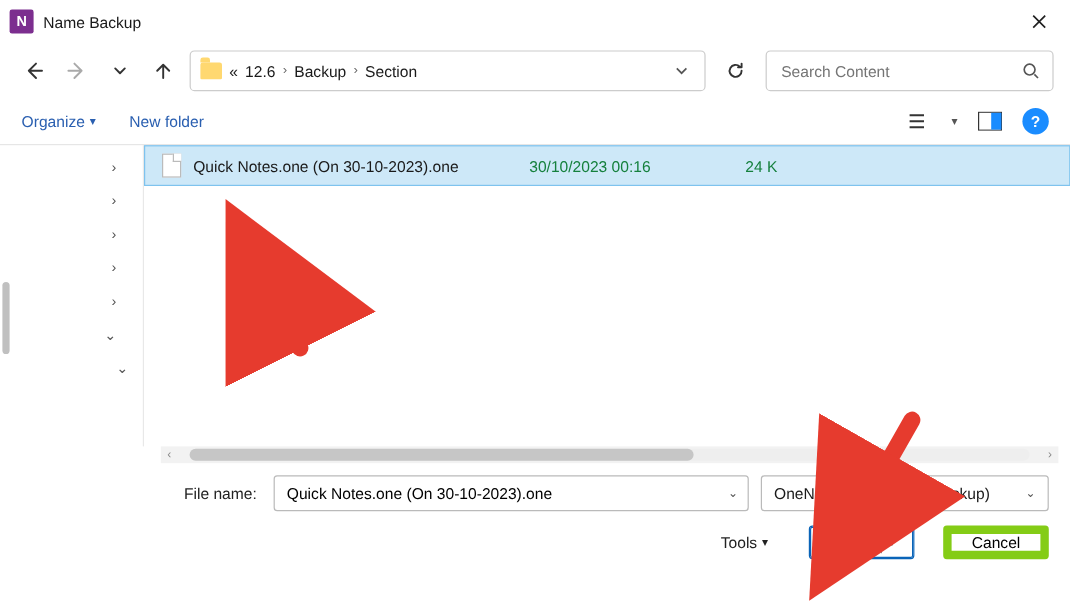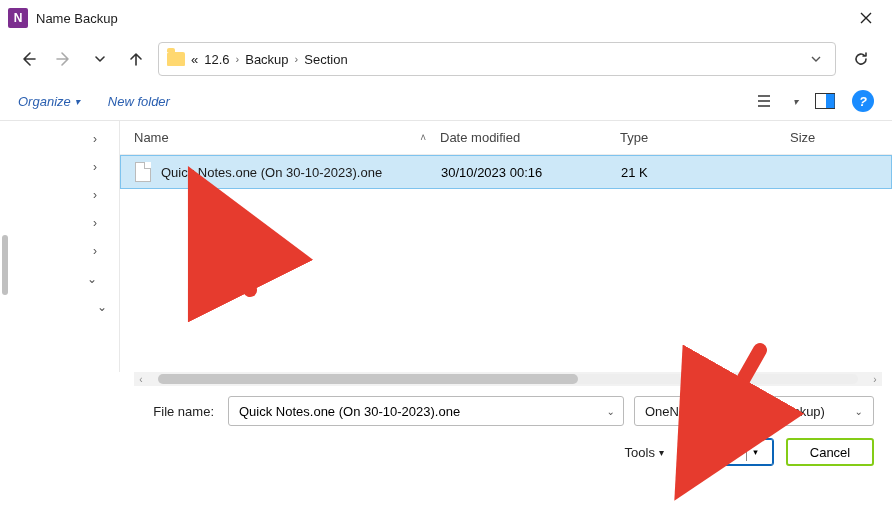--- a/index.html
+++ b/index.html
@@ -95,21 +95,20 @@
     gap:8px;
   }
   .searchbox input {
     border:none; outline:none; flex:1; font: inherit; color:#555; background:transparent;
   }
   .toolbar {
     display:flex;
     align-items:center;
     padding: 4px 18px 6px 18px;
     gap: 20px;
-    font-style: italic;
   }
   .toolbar .left { display:flex; gap:28px; }
   .link-btn {
     color:#2a5fb0;
     display:flex; align-items:center; gap:4px;
   }
   .toolbar .right { margin-left:auto; display:flex; align-items:center; gap:14px; }
   .icon-btn {
     width:26px; height:26px;
     display:flex; align-items:center; justify-content:center;
@@ -174,21 +173,21 @@
     border:1px solid #bbb;
     background:#fff;
     position:relative;
   }
   .file-icon::after {
     content:""; position:absolute; right:-1px; top:-1px;
     width:6px; height:6px;
     background:#fff; border-left:1px solid #bbb; border-bottom:1px solid #bbb;
   }
   .sel-label { color:#1a1a1a; }
-  .muted { color:#000000; }
+  .muted { color:#15803d; }
   .hscroll {
     margin: 0 10px 0 134px;
     height:14px;
     background:#f2f2f2;
     display:flex; align-items:center;
   }
   .hscroll .track { flex:1; height:10px; background:#eee; border-radius:5px; margin:0 10px;}
   .hscroll .thumb { width:60%; height:10px; background:#c6c6c6; border-radius:5px;}
   .hscroll .arrow { width:14px; text-align:center; color:#888; font-size:10px;}
   .bottom {
@@ -210,26 +209,26 @@
     flex:1; border:none; outline:none; font:inherit; background:transparent;
   }
   .dd-caret { font-size:10px; color:#555; }
   .filter-select {
     width:240px; height:30px;
     border:1px solid #bababa; border-radius:3px;
     display:flex; align-items:center; padding:0 10px;
     gap:6px;
   }
   .filter-select span:first-child { flex:1; overflow:hidden; white-space:nowrap; text-overflow:ellipsis;}
-  .btns-row { justify-content:flex-end; gap:12px; padding-left:210px;}
+  .btns-row { justify-content:flex-end; gap:24px; padding-left:210px;}
   .tools { margin-right:10px; display:flex; align-items:center; gap:4px; color:#222;}
   .btn {
     height:28px;
     min-width:88px;
-    border:2px solid #84cc16;
+    border:7px solid #84cc16;
     border-radius:3px;
     background:#fff;
     display:flex; align-items:center; justify-content:center;
     font:inherit; padding:0 10px;
     gap:6px;
   }
   .btn.primary {
     border:1px solid #0a64b8;
     box-shadow: inset 0 0 0 1px #0a64b8;
   }
@@ -300,20 +299,29 @@
         </svg>
     </span>
   </div>
 
   <div class="refresh-btn">
     <svg width="18" height="18" viewBox="0 0 18 18">
         <path d="M14 9a5 5 0 1 1-1.5-3.5M14 3v3h-3" stroke="#333" stroke-width="1.6" fill="none" stroke-linecap="round" stroke-linejoin="round"></path>
       </svg>
   </div>
 
+  <div class="searchbox">
+    <input placeholder="Search Content" style="">
+    <span>
+      <svg width="16" height="16" viewBox="0 0 16 16">
+          <circle cx="7" cy="7" r="4.5" stroke="#555" stroke-width="1.4" fill="none"></circle>
+          <path d="M11 11 L14 14" stroke="#555" stroke-width="1.4"></path>
+        </svg>
+    </span>
+  </div>
 </div>
 
 <div class="toolbar">
   <div class="left">
     <div class="link-btn">
       <span>Organize</span>
       <span style="font-size:10px;">▾</span>
     </div>
     <div class="link-btn">
       <span>New folder</span>
@@ -341,36 +349,27 @@
     <div class="tree-scroll-thumb"></div>
     <div class="tree-row">›</div>
     <div class="tree-row">›</div>
     <div class="tree-row">›</div>
     <div class="tree-row">›</div>
     <div class="tree-row">›</div>
     <div class="tree-row">⌄</div>
     <div class="tree-row lv2">⌄</div>
   </div>
   <div class="filepane">
-    <div class="file-header">
-      <div class="col-name">
-        <span>Name</span>
-        <span class="sort-caret">˄</span>
-      </div>
-      <div class="col-date"><span>Date modified</span></div>
-      <div class="col-type"><span>Type</span></div>
-      <div class="col-size"><span>Size</span></div>
-    </div>
     <div class="file-row selected">
       <div class="col-name">
         <span class="file-icon"></span>
         <span class="sel-label">Quick Notes.one (On 30-10-2023).one</span>
       </div>
       <div class="col-date muted">30/10/2023 00:16</div>
-      <div class="col-size muted">21 K</div>
+      <div class="col-size muted">24 K</div>
     </div>
   </div>
 </div>
 
 <div class="hscroll">
   <div class="arrow">‹</div>
   <div class="track">
       <div class="thumb"></div>
     </div>
   <div class="arrow">›</div>

